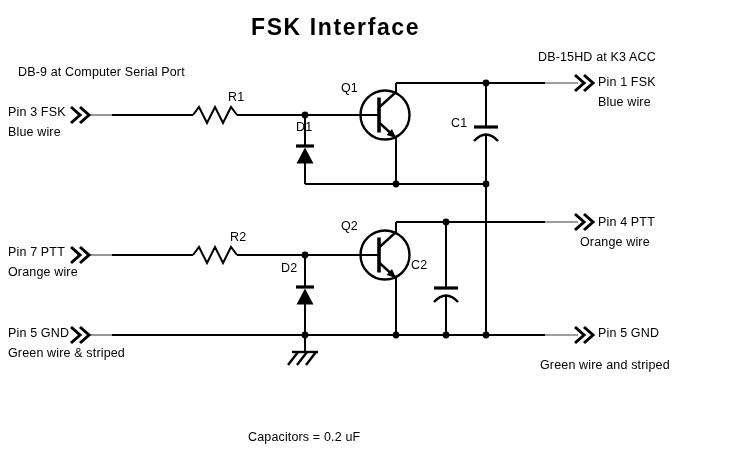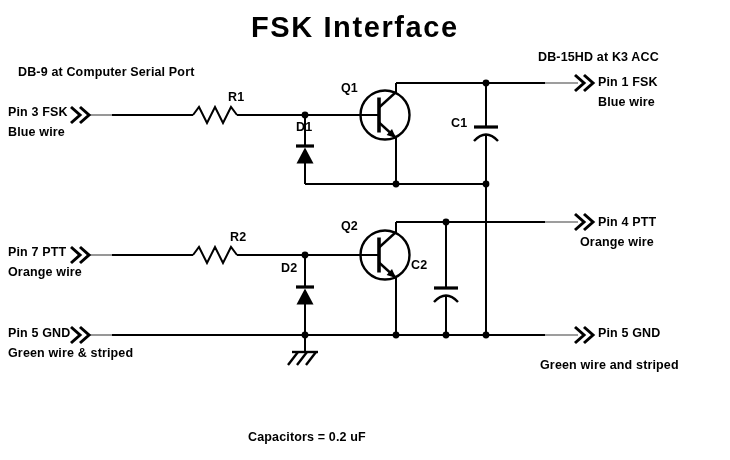--- a/index.html
+++ b/index.html
@@ -7,31 +7,31 @@
     position:relative;
     width:730px;height:460px;
     background:#ffffff;
     font-family:"Liberation Sans",sans-serif;
     color:#000000;
     overflow:hidden;
   }
   .canvas svg{position:absolute;left:0;top:0;}
   .lbl{
     position:absolute;
-    font-weight:bold;
+    font-weight:normal;
     font-size:12.5px;
     line-height:14px;
     white-space:nowrap;
     letter-spacing:0.15px;
     color:#000000;
   }
   .title{
     position:absolute;
     font-weight:bold;
-    font-size:29px;
+    font-size:23px;
     line-height:26px;
     letter-spacing:1.6px;
     white-space:nowrap;
     color:#000000;
   }
   
   .w{stroke:#000000;stroke-width:2;fill:none;}
   .sym{stroke:#000000;stroke-width:2.4;fill:none;}
   .bar{stroke:#000000;stroke-width:3.2;fill:none;}
   .tbar{stroke:#000000;stroke-width:3.6;fill:none;}

